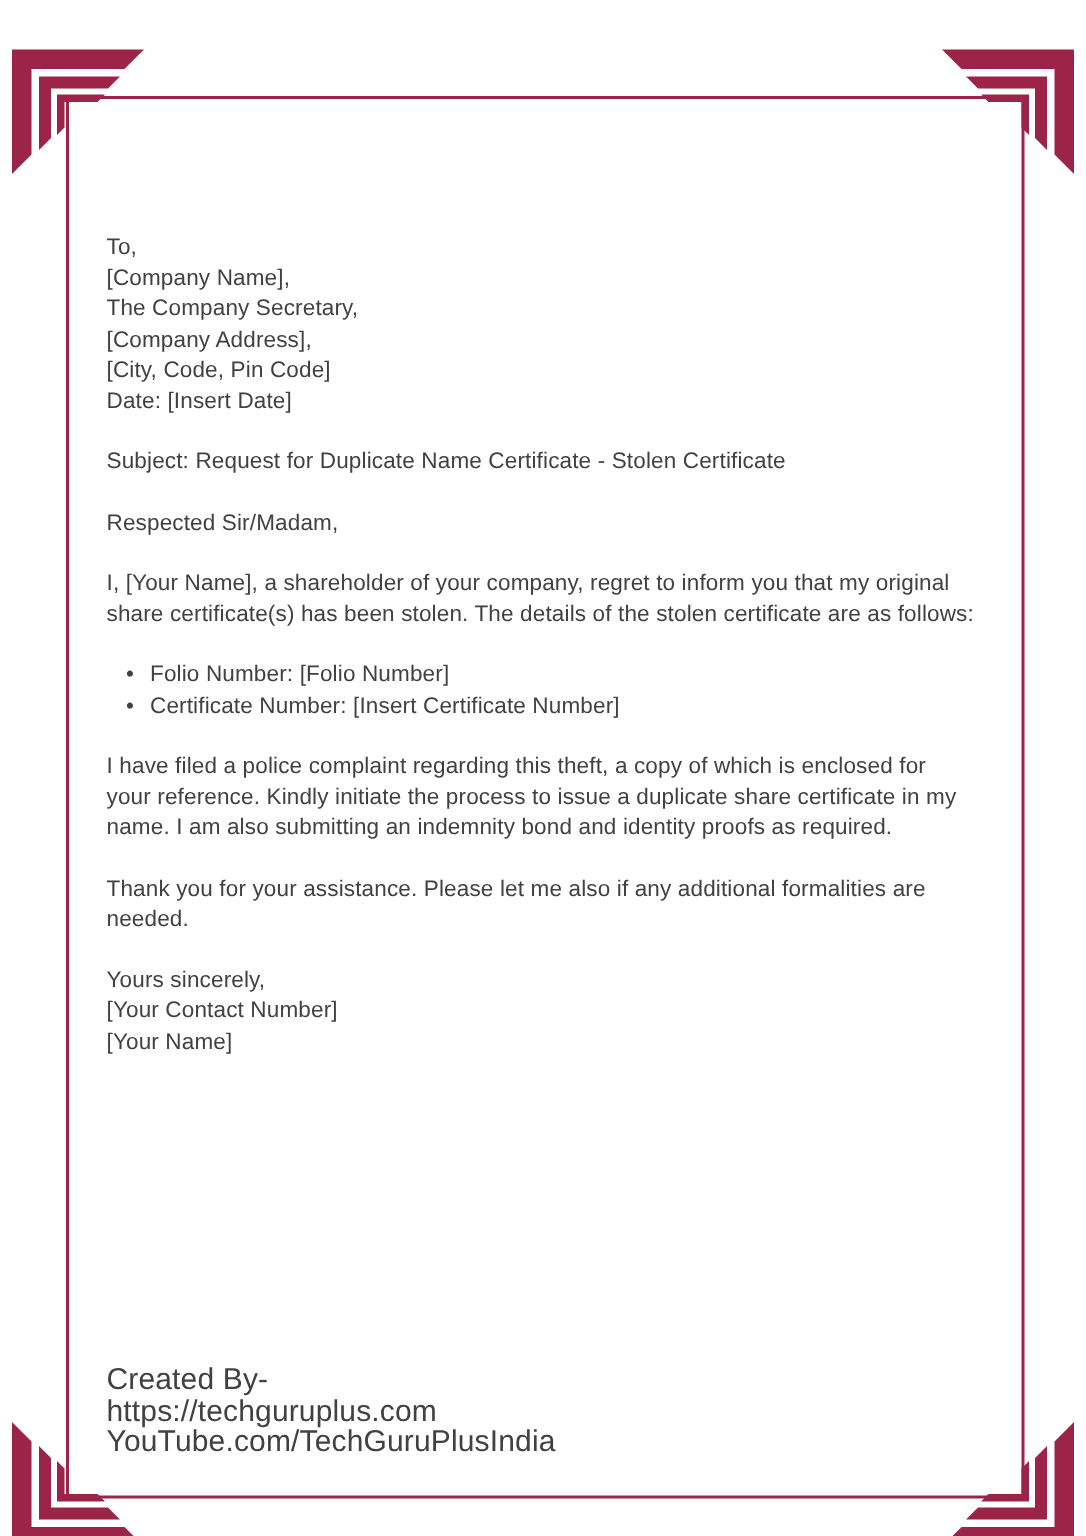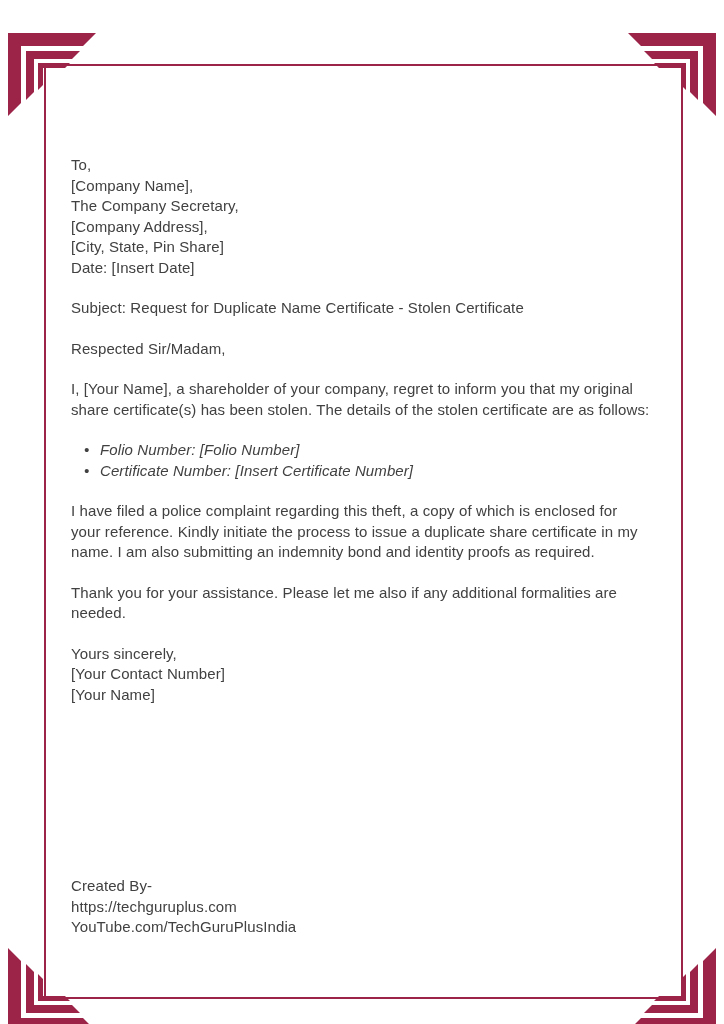--- a/index.html
+++ b/index.html
@@ -43,38 +43,37 @@
     font-size: 15px;
     line-height: 20.5px;
     letter-spacing: 0.1px;
   }
   .letter p, .letter .block { margin: 0 0 20px 0; }
   .block div { min-height: 20.5px; }
   ul.details {
     list-style: none;
     margin: 0 0 20px 0;
     padding: 0;
-    font-style: italic;
   }
   ul.details li {
     position: relative;
     padding-left: 29px;
     min-height: 20.5px;
   }
   ul.details li::before {
     content: "\2022";
     position: absolute;
     left: 13px; top: 0;
     color: var(--text);
   }
   .footer {
     position: absolute;
-    left: 71px; top: 856px;
+    left: 71px; top: 890px;
     color: var(--text);
-    font-size: 15px;
+    font-size: 20px;
     line-height: 20.5px;
     letter-spacing: 0.1px;
   }
   .footer div { min-height: 20.5px; }
 </style>
 </head>
 <body style="--accent: #9D2449; --text: #414141; background: rgb(255, 255, 255);">
 
 <div class="canvas">
 
@@ -101,21 +100,21 @@
 
   <div class="frame"></div>
 
   <div class="letter">
 
     <div class="block">
       <div>To,</div>
       <div>[Company Name],</div>
       <div>The Company Secretary,</div>
       <div>[Company Address],</div>
-      <div>[City, State, Pin Share]</div>
+      <div>[City, Code, Pin Code]</div>
       <div>Date: [Insert Date]</div>
     </div>
 
     <p>Subject: Request for Duplicate Name Certificate - Stolen Certificate</p>
 
     <p>Respected Sir/Madam,</p>
 
     <p>I, [Your Name], a shareholder of your company, regret to inform you that my original share certificate(s) has been stolen. The details of the stolen certificate are as follows:</p>
 
     <ul class="details">

